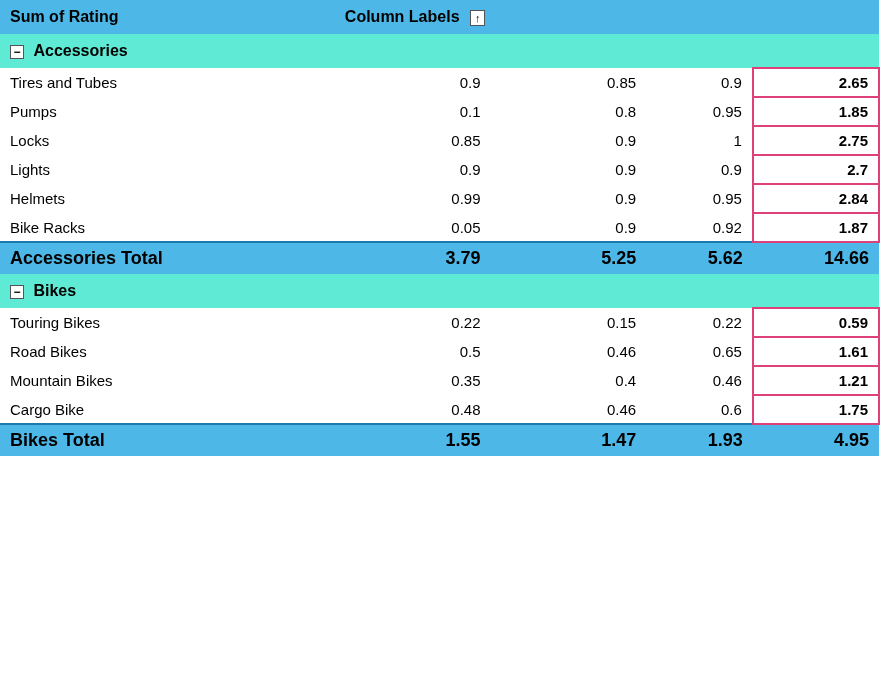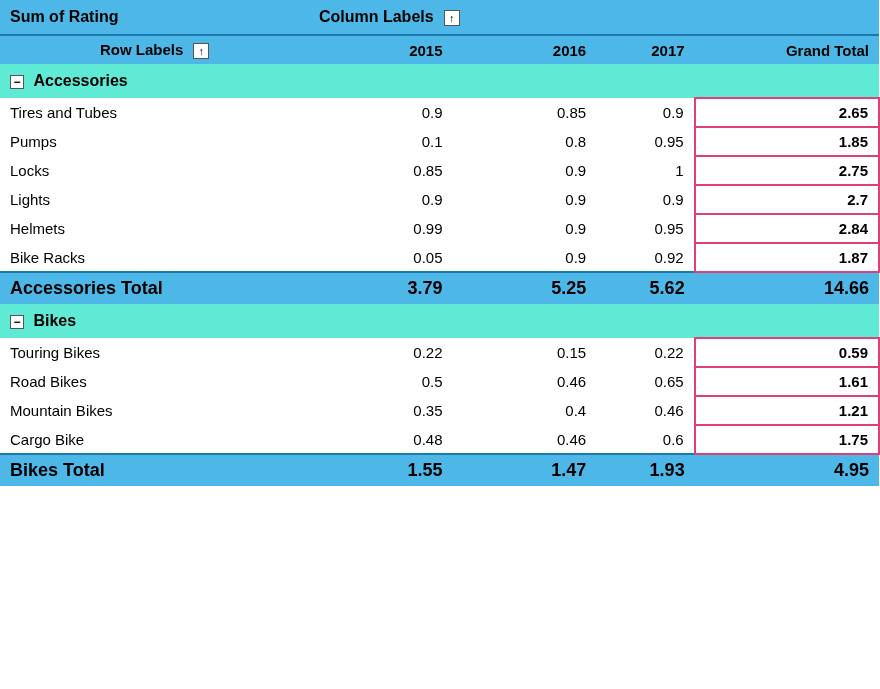--- a/index.html
+++ b/index.html
@@ -146,30 +146,20 @@
       <th colspan="2">
         <span>Sum of Rating</span>
       </th>
       <th colspan="2" class="col-labels-area">
         <span>Column Labels</span>
         <span class="sort-btn">↑</span>
       </th>
       <th></th>
       <th></th>
     </tr>
-    <tr class="header-row-2">
-      <th colspan="2">
-        <span>Row Labels</span>
-        <span class="sort-btn">↑</span>
-      </th>
-      <th class="num">2015</th>
-      <th class="num">2016</th>
-      <th class="num">2017</th>
-      <th class="num grand-total-header">Grand Total</th>
-    </tr>
   </thead>
   <tbody id="table-body">
   <tr class="category-row">
     <td colspan="2" class="category-label">
       <span class="minus-btn">−</span>
       <strong>Accessories</strong>
     </td>
     <td class="num"></td>
     <td class="num"></td>
     <td class="num"></td>

